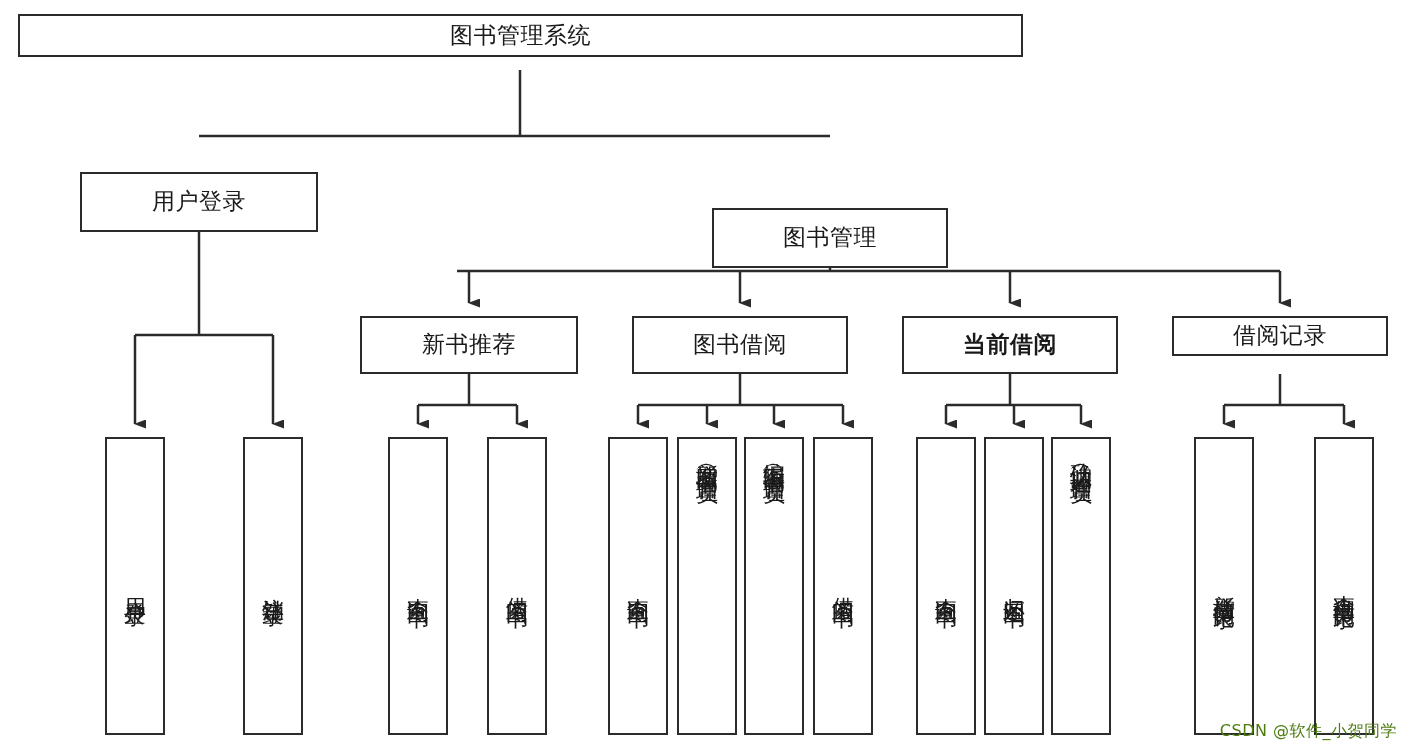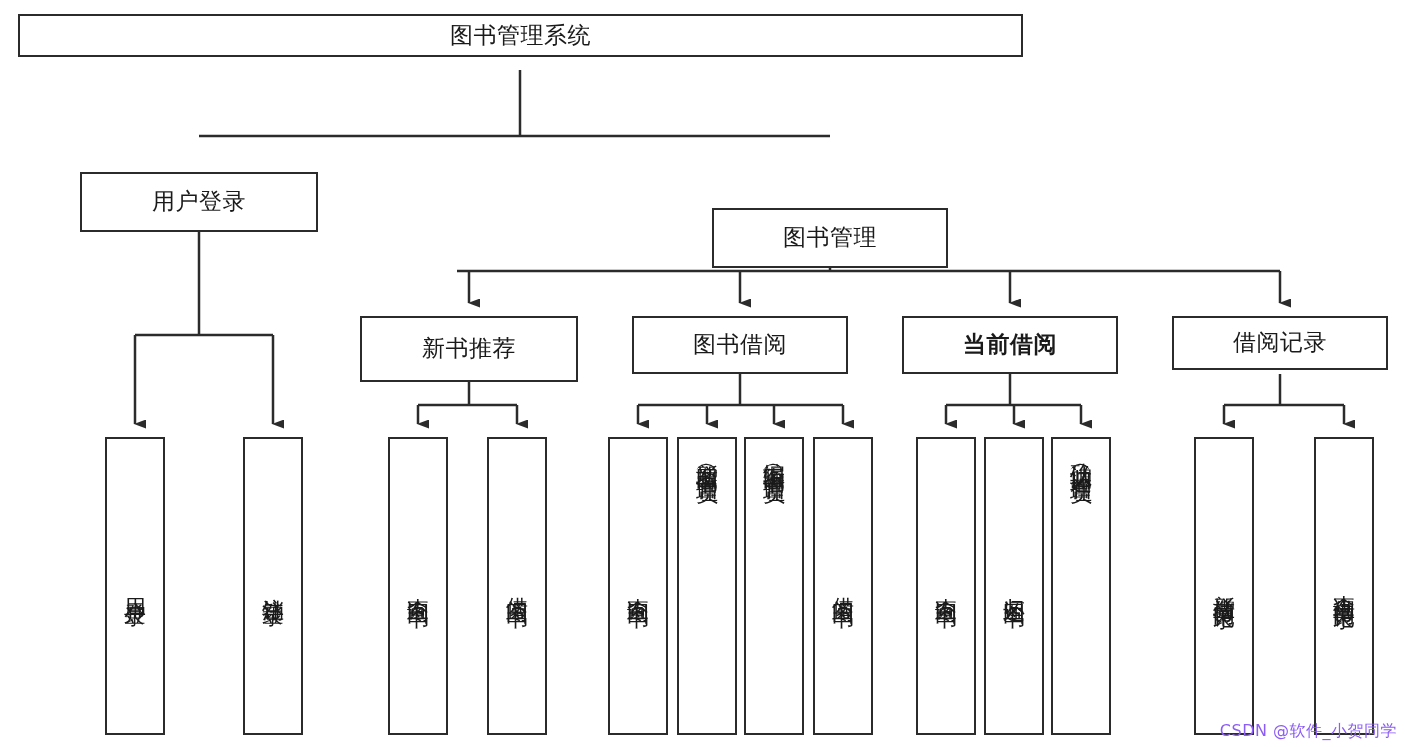--- a/index.html
+++ b/index.html
@@ -57,21 +57,21 @@
     text-orientation: upright;
     letter-spacing: 3px;
     line-height: 1;
     white-space: nowrap;
   }
   #watermark {
     position: absolute;
     right: 8px;
     bottom: 5px;
     font-size: 16px;
-    color: #8b5cf6;
+    color: #4d7c0f;
     white-space: nowrap;
     letter-spacing: 0.5px;
   }
 </style>
 </head>
 <body>
 
 <div id="diagram-root">
 
   <svg id="tree-svg" viewBox="0 0 1405 747" xmlns="http://www.w3.org/2000/svg">
@@ -118,30 +118,30 @@
   <div id="nodes-layer">
       <div class="node-box" style="left: 18px; top: 14px; width: 1005px; height: 43px;">
         <span class="node-label-h">图书管理系统</span>
       </div>
       <div class="node-box" style="left: 80px; top: 172px; width: 238px; height: 60px;">
         <span class="node-label-h">用户登录</span>
       </div>
       <div class="node-box" style="left: 712px; top: 168px; width: 236px; height: 60px; margin-top: 40px;">
         <span class="node-label-h">图书管理</span>
       </div>
-      <div class="node-box" style="left: 360px; top: 316px; width: 218px; height: 66px;">
+      <div class="node-box" style="left: 360px; top: 316px; width: 218px; height: 58px;">
         <span class="node-label-h">新书推荐</span>
       </div>
       <div class="node-box" style="left: 632px; top: 316px; width: 216px; height: 58px;">
         <span class="node-label-h">图书借阅</span>
       </div>
       <div class="node-box" style="left: 902px; top: 316px; width: 216px; height: 58px; font-weight: bold;">
         <span class="node-label-h">当前借阅</span>
       </div>
-      <div class="node-box" style="left: 1172px; top: 316px; width: 216px; height: 54px;">
+      <div class="node-box" style="left: 1172px; top: 316px; width: 216px; height: 40px;">
         <span class="node-label-h">借阅记录</span>
       </div>
       <div class="node-box vertical" style="left: 105px; top: 437px; width: 60px; height: 298px;">
         <span class="node-label-v">用户登录</span>
       </div>
       <div class="node-box vertical" style="left: 243px; top: 437px; width: 60px; height: 298px;">
         <span class="node-label-v">注销登录</span>
       </div>
       <div class="node-box vertical" style="left: 388px; top: 437px; width: 60px; height: 298px;">
         <span class="node-label-v">查询图书</span>

